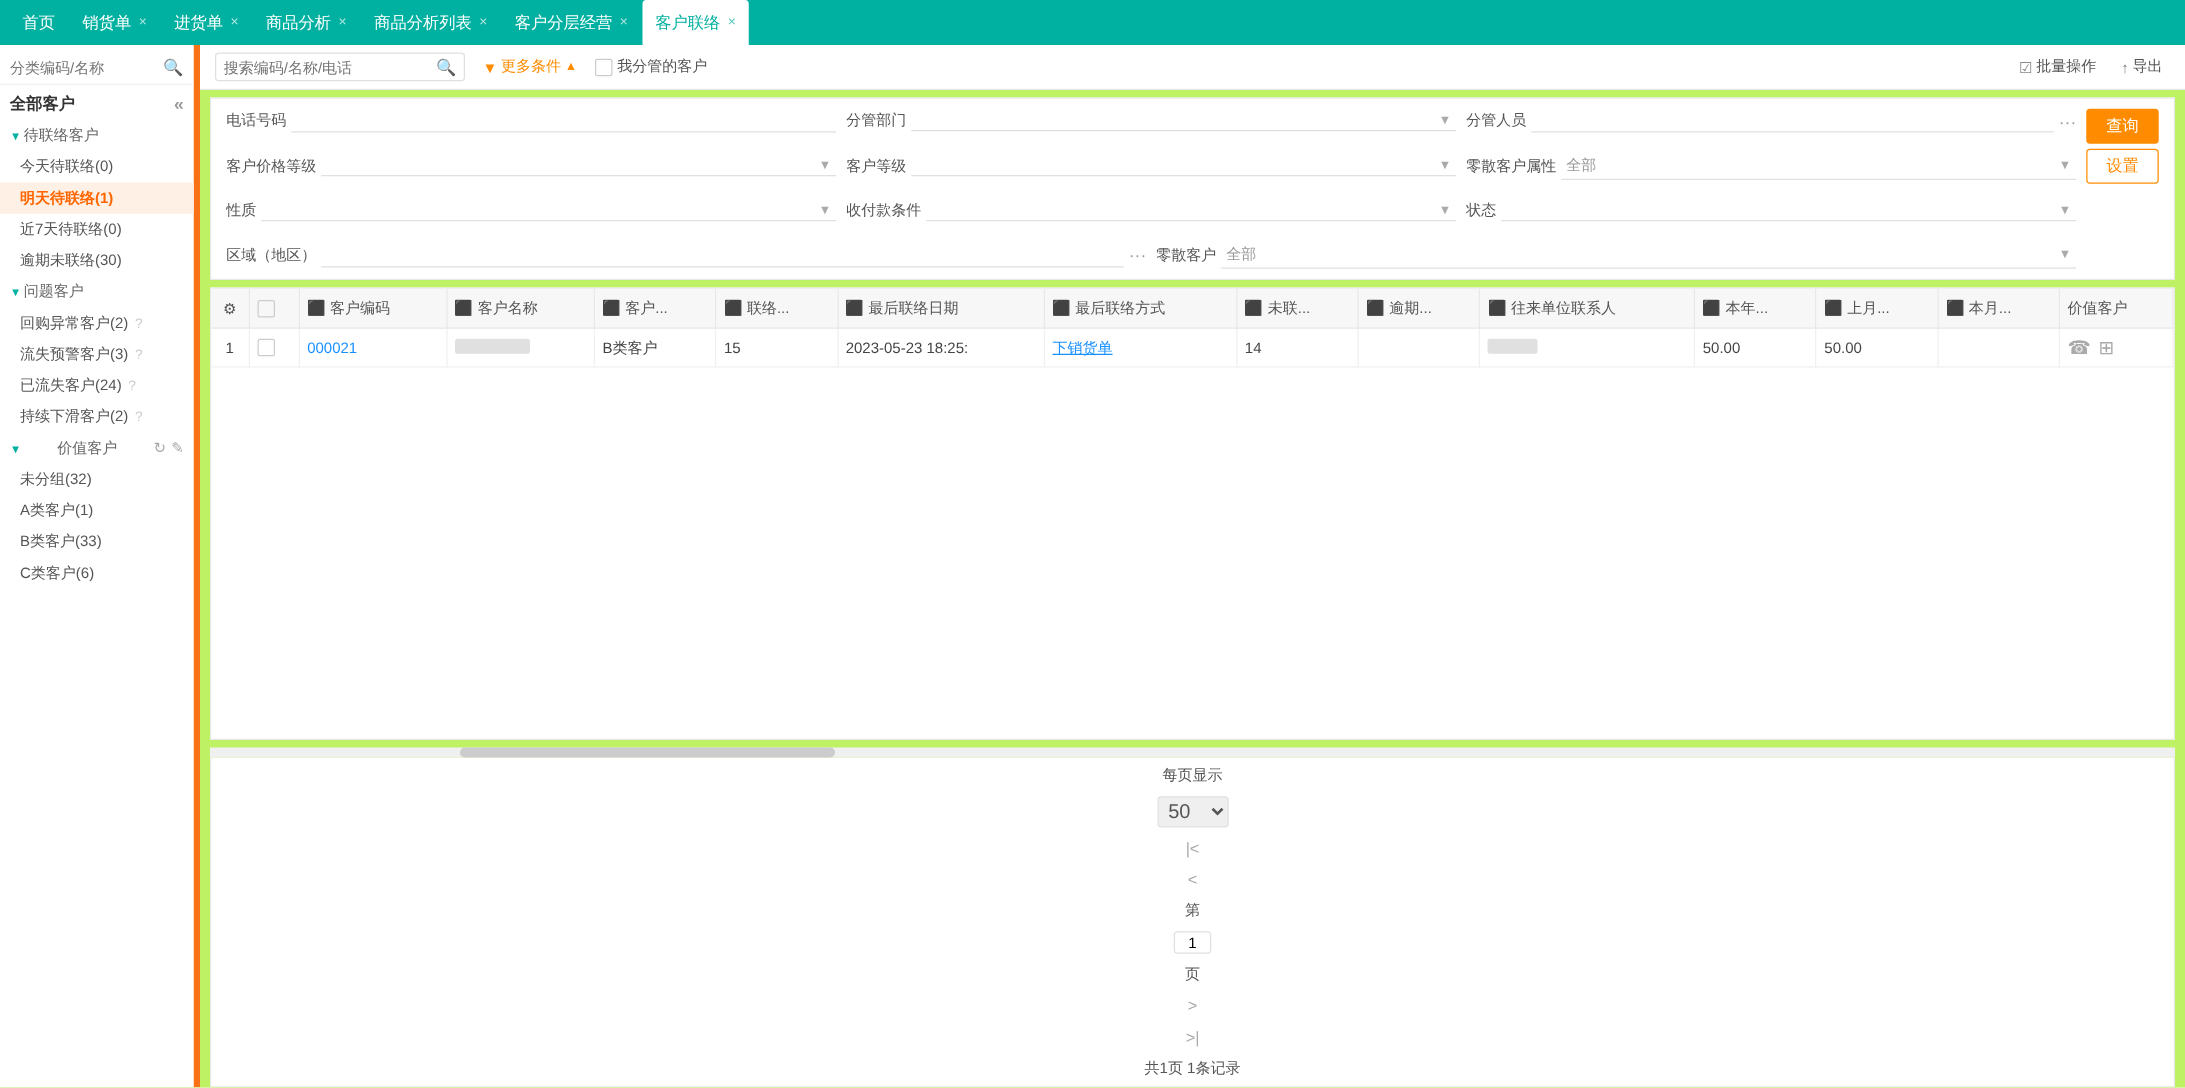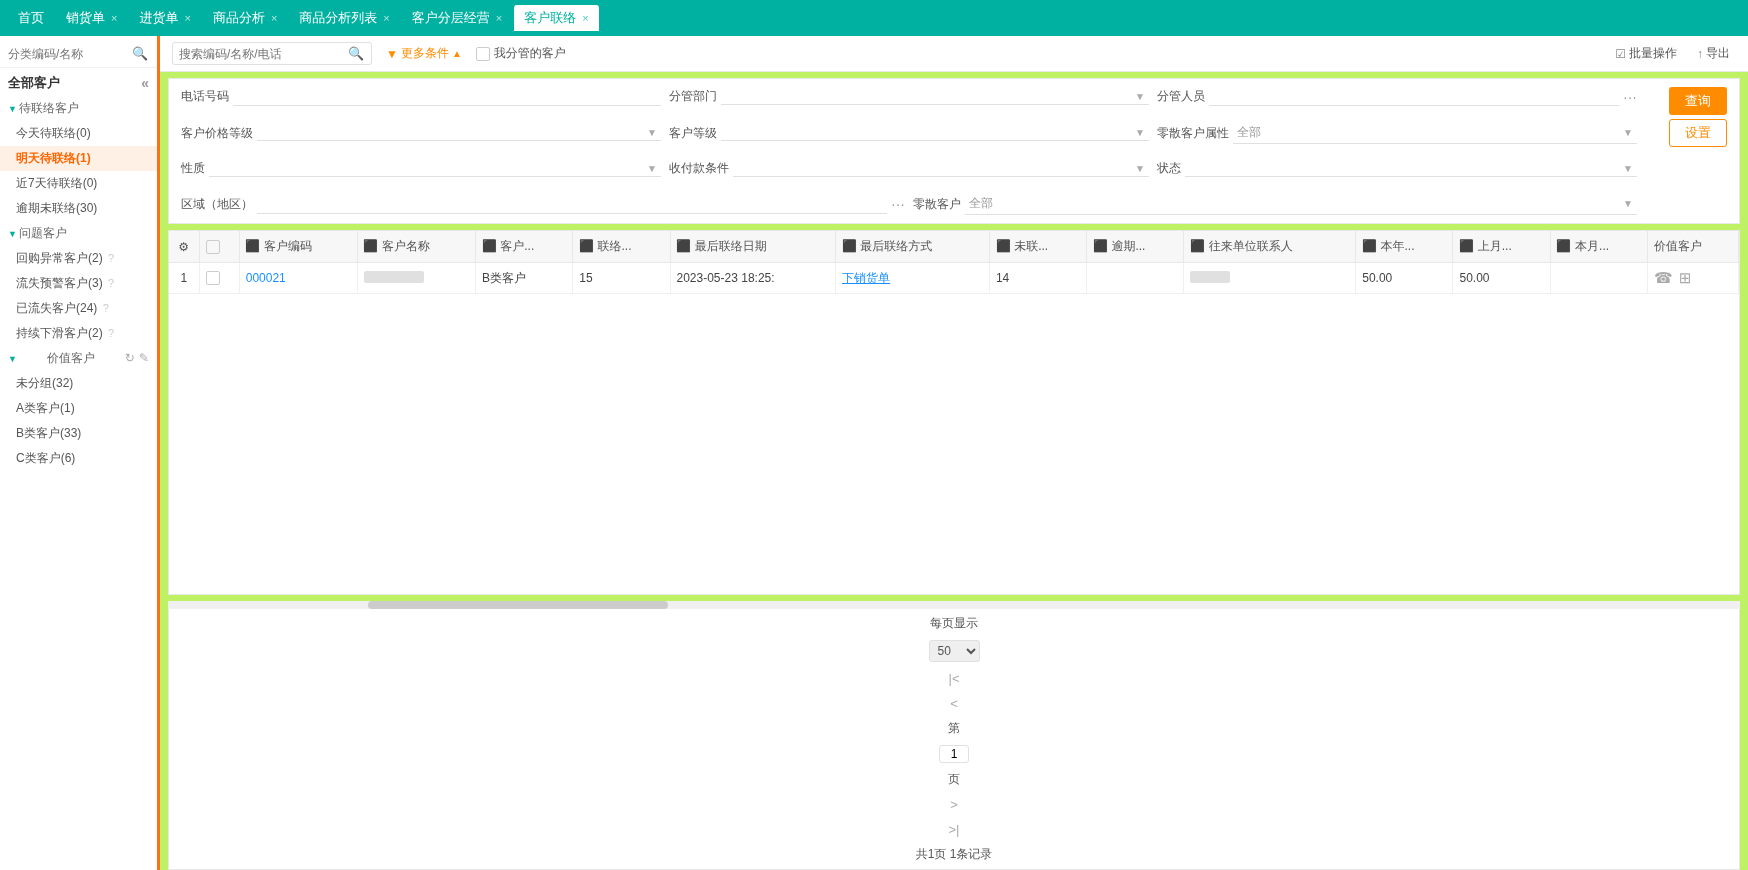--- a/index.html
+++ b/index.html
@@ -3,21 +3,20 @@
   <meta charset="utf-8">
   <style>
     * { margin: 0; padding: 0; box-sizing: border-box; }
     body { font-family: 'Microsoft YaHei', Arial, sans-serif; font-size: 12px; background: #f5f5f5; color: #333; overflow-x: hidden; }
 
     
     .top-nav {
       background: #00b0a0;
       height: 36px;
       display: flex;
-      align-items: center;
       padding: 0 8px;
       gap: 2px;
     }
     .nav-item {
       color: #fff;
       padding: 4px 10px;
       cursor: pointer;
       border-radius: 3px 3px 0 0;
       font-size: 13px;
       display: flex;
@@ -33,21 +32,21 @@
       display: flex;
       height: calc(100vh - 36px);
       overflow: hidden;
     }
 
     
     .sidebar {
       width: 160px;
       min-width: 160px;
       background: #fff;
-      border-right: 3px solid #f97316;
+      border-right: 5px solid #f97316;
       overflow-y: auto;
       padding-top: 4px;
     }
     .sidebar-search {
       display: flex;
       align-items: center;
       padding: 6px 8px;
       border-bottom: 1px solid #f0f0f0;
     }
     .sidebar-search input {
@@ -219,21 +218,20 @@
       padding: 4px 14px;
       cursor: pointer;
       font-size: 13px;
       white-space: nowrap;
     }
     .btn-group-right {
       display: flex;
       flex-direction: column;
       gap: 4px;
       align-self: flex-start;
-      margin-left: 24px;
     }
 
     
     .table-container {
       flex: 1;
       overflow: auto;
       background: #fff;
       margin: 6px 8px;
       border: 1px solid #e8e8e8;
     }
@@ -279,21 +277,21 @@
       margin: 0 8px;
       border: 1px solid #e8e8e8;
       border-top: none;
       margin-bottom: 0;
       flex-direction: column;
     }
     .page-size-select {
       border: 1px solid #e0e0e0;
       border-radius: 3px;
       padding: 2px 4px;
-      font-size: 12px;
+      font-size: 16px;
       color: #555;
       cursor: pointer;
     }
     .page-nav-btn {
       cursor: pointer;
       color: #aaa;
       font-size: 13px;
       padding: 1px 4px;
     }
     .page-input {

